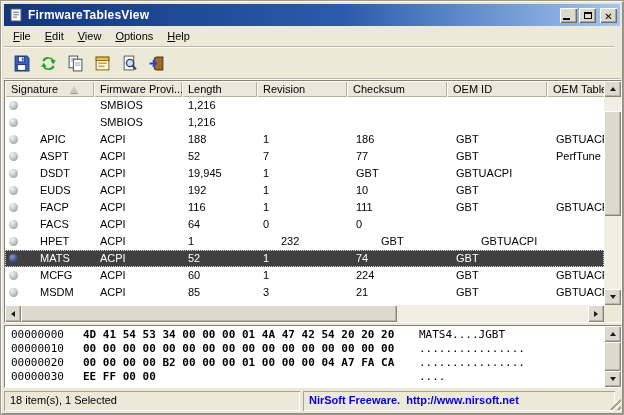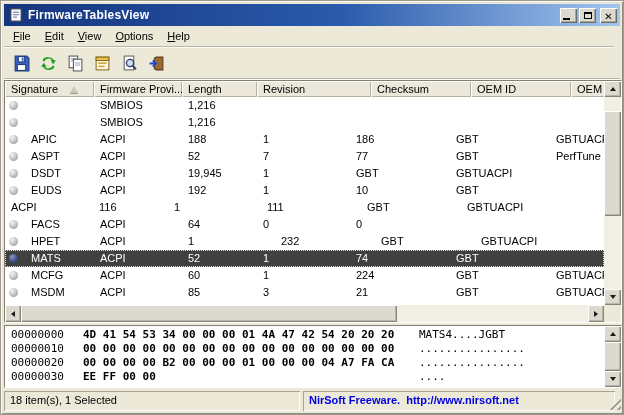--- a/index.html
+++ b/index.html
@@ -53,21 +53,21 @@
   .hcell{
     flex:none;height:16px;padding-left:6px;background:#EBE8DB;font-size:11px;
     display:flex;align-items:center;white-space:nowrap;overflow:hidden;
     box-shadow:inset 1px 1px 0 #FDFDF9, inset -1px -1px 0 #B3B0A1;
   }
   .sortarrow{width:0;height:0;border-left:4px solid transparent;border-right:4px solid transparent;
     border-bottom:7px solid #CBC8B8;margin-left:12px;filter:drop-shadow(0 1px 0 #9B988A);}
   .lrows{position:absolute;left:0;top:16px;width:599px;height:208px;overflow:hidden;}
   .lrow{display:flex;height:17px;font-size:11px;}
   .cell{flex:none;height:17px;line-height:17px;padding-left:6px;white-space:nowrap;overflow:hidden;}
-  .cell.sig{display:flex;align-items:center;gap:13px;padding-left:4px;}
+  .cell.sig{display:flex;align-items:center;gap:22px;padding-left:4px;}
   .sphere{
     flex:none;width:9px;height:9px;border-radius:50%;
     background:radial-gradient(circle at 35% 30%,#F4F4F4 0%,#C8C8C8 45%,#8E8E8E 100%);
   }
   .lrow.selected{background:#404040;color:#fff;outline:1px dotted #D6DCEF;outline-offset:-1px;}
   .lrow.selected .sphere{background:radial-gradient(circle at 35% 30%,#8B9AC0 0%,#45578D 50%,#1B2C5E 100%);}
   
   .sb-track{background:#F1EFE3;}
   .sbtn,.sthumb{
     background:#DCD9CE;
@@ -209,21 +209,21 @@
         <div class="hcell" style="width: 89px;">
           <span>Signature</span>
           <span class="sortarrow"></span>
         </div>
         <div class="hcell" style="width: 88px;">
           <span>Firmware Provi...</span>
         </div>
         <div class="hcell" style="width: 75px;">
           <span>Length</span>
         </div>
-        <div class="hcell" style="width: 114px;">
+        <div class="hcell" style="width: 90px;">
           <span>Revision</span>
         </div>
         <div class="hcell" style="width: 100px;">
           <span>Checksum</span>
         </div>
         <div class="hcell" style="width: 100px;">
           <span>OEM ID</span>
         </div>
         <div class="hcell" style="width: 150px;">
           <span>OEM Table</span>
@@ -295,20 +295,24 @@
             <span>EUDS</span>
           </div>
           <div class="cell" style="width: 88px;"><span>ACPI</span></div>
           <div class="cell" style="width: 75px;"><span>192</span></div>
           <div class="cell" style="width: 93px;"><span>1</span></div>
           <div class="cell" style="width: 100px;"><span>10</span></div>
           <div class="cell" style="width: 100px;"><span>GBT</span></div>
           <div class="cell" style="width: 150px;"><span></span></div>
         </div>
         <div class="lrow">
+          <div class="cell sig" style="width: 89px;">
+            <span class="sphere"></span>
+            <span>FACP</span>
+          </div>
           <div class="cell" style="width: 88px;"><span>ACPI</span></div>
           <div class="cell" style="width: 75px;"><span>116</span></div>
           <div class="cell" style="width: 93px;"><span>1</span></div>
           <div class="cell" style="width: 100px;"><span>111</span></div>
           <div class="cell" style="width: 100px;"><span>GBT</span></div>
           <div class="cell" style="width: 150px;"><span>GBTUACPI</span></div>
         </div>
         <div class="lrow">
           <div class="cell sig" style="width: 89px;">
             <span class="sphere"></span>

